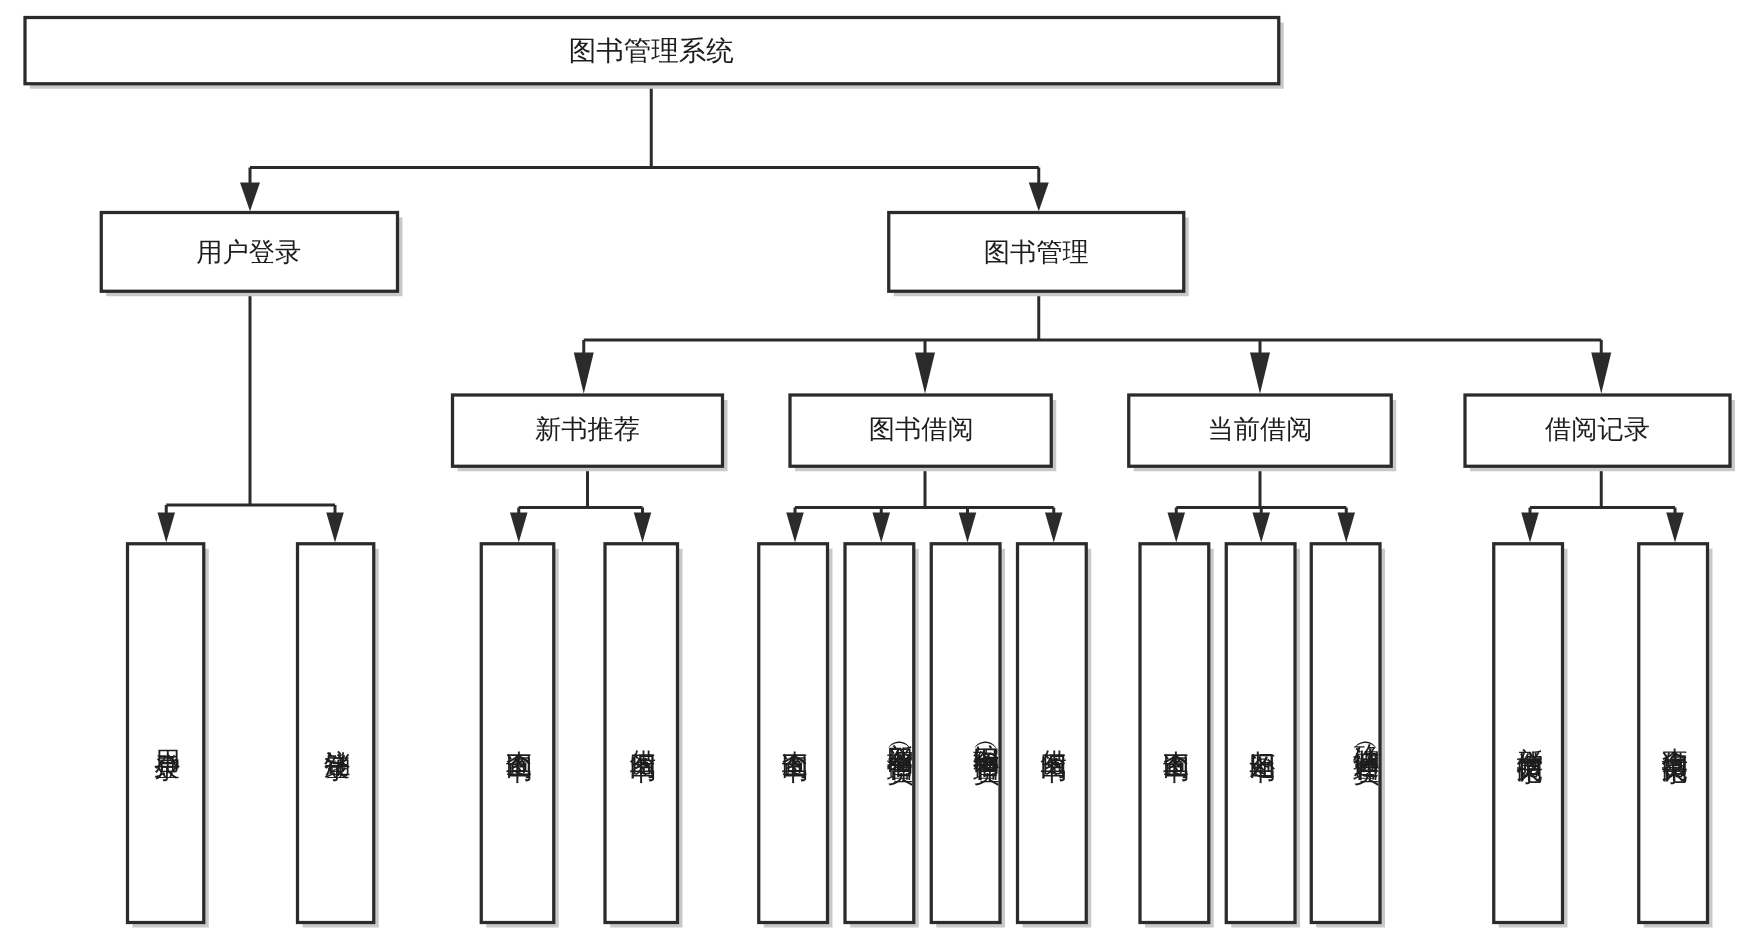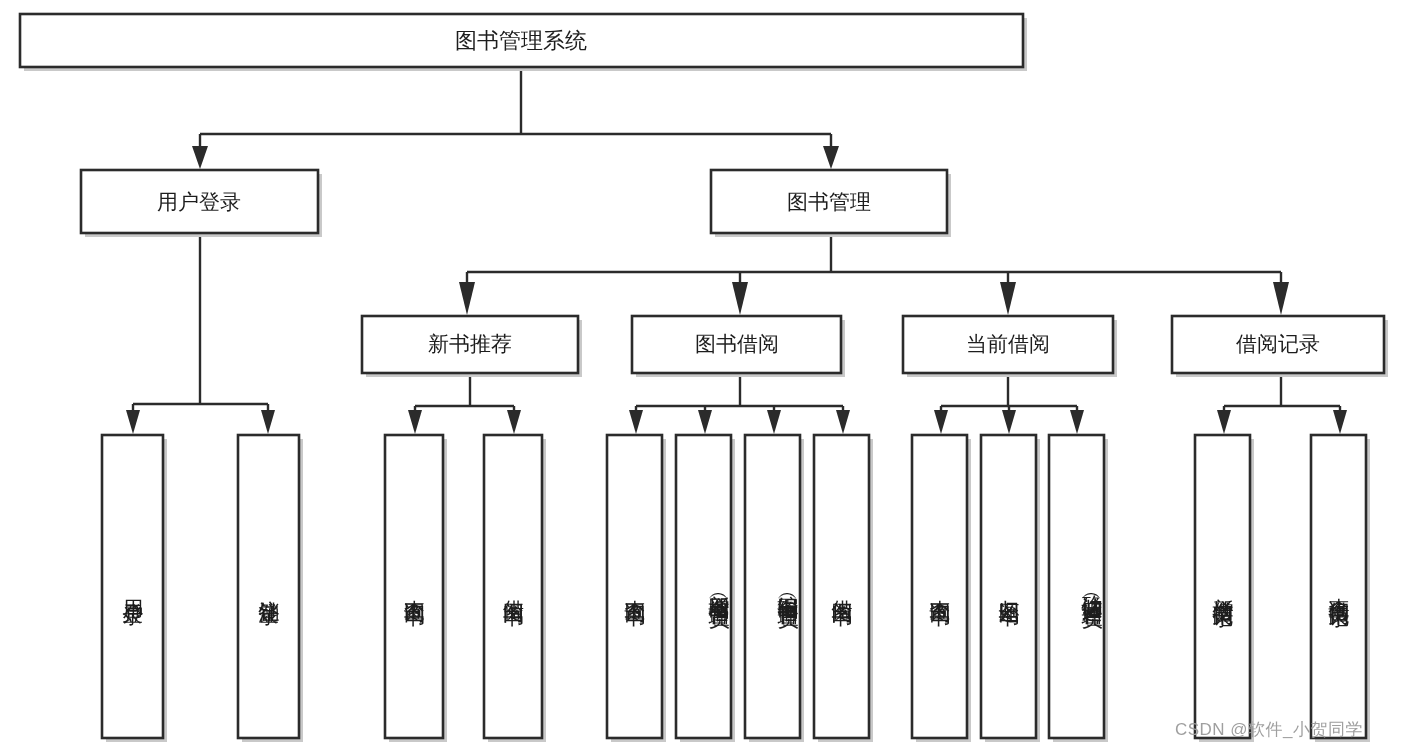--- a/index.html
+++ b/index.html
@@ -243,15 +243,14 @@
   <div class="leaf-label" style="left:912px; top:435px; width:55px; height:303px; display:flex; align-items:center; justify-content:center;">查询图书</div>
 
   <div class="leaf-label" style="left:981px; top:435px; width:55px; height:303px; display:flex; align-items:center; justify-content:center;">归还图书</div>
 
   <div class="leaf-label" style="left:1049px; top:437px; width:55px; height:299px; display:flex; align-items:flex-start; justify-content:center;">确认归还（管理员）</div>
 
   <div class="leaf-label" style="left:1195px; top:435px; width:55px; height:303px; display:flex; align-items:center; justify-content:center;">新增借阅记录</div>
 
   <div class="leaf-label" style="left:1311px; top:435px; width:55px; height:303px; display:flex; align-items:center; justify-content:center;">查询借阅记录</div>
 
-  <div class="watermark">CSDN @软件_小贺同学</div>
 
 </div>
 
 </body></html>

